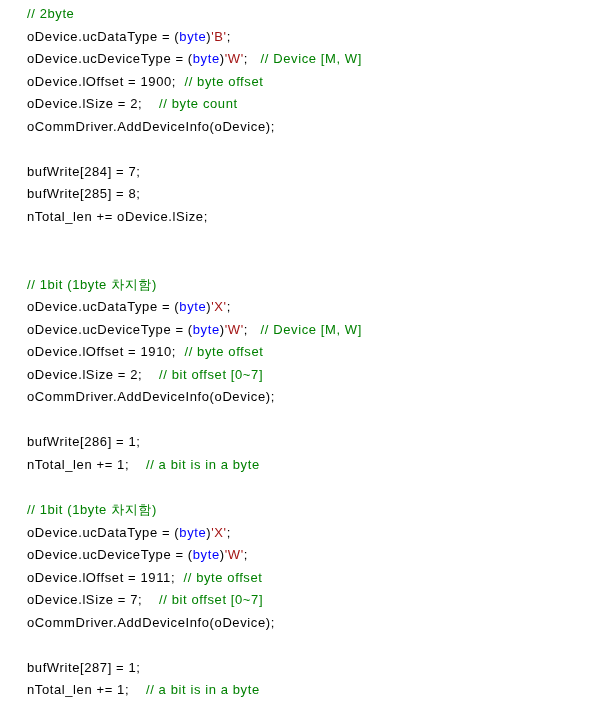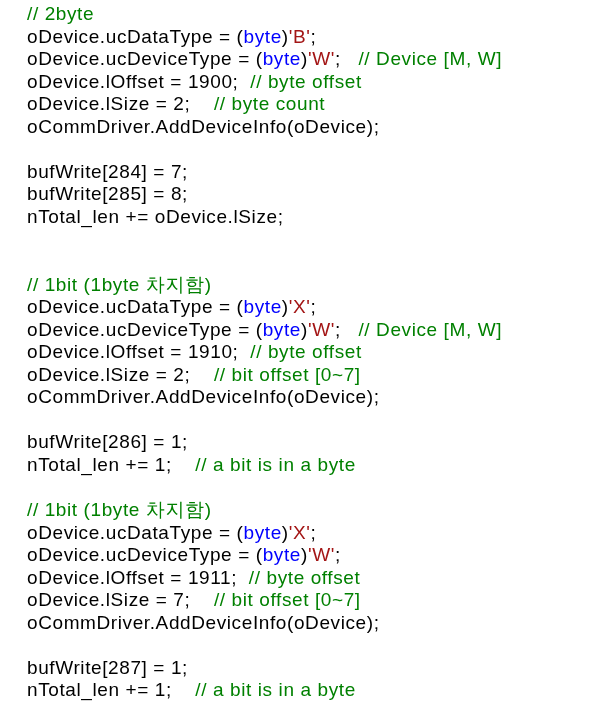--- a/index.html
+++ b/index.html
@@ -1,20 +1,20 @@
 <!DOCTYPE html>
 <html><head>
 <meta charset="utf-8">
 <style>
   html, body { margin:0; padding:0; background:#ffffff; }
   body { width:608px; height:717px; overflow:hidden; position:relative; }
   .code {
     position:absolute; left:27px; top:3px;
     font-family: "Liberation Sans", sans-serif;
-    font-size:19px;
+    font-size:13px;
     line-height:22.55px;
     color:#000000;
     white-space:pre;
     letter-spacing:0.6px;
   }
   .line { height:22.55px; }
   .kw { color:#0000ff; }
   .str { color:#a31515; }
   .cm { color:#008000; }
 </style>

